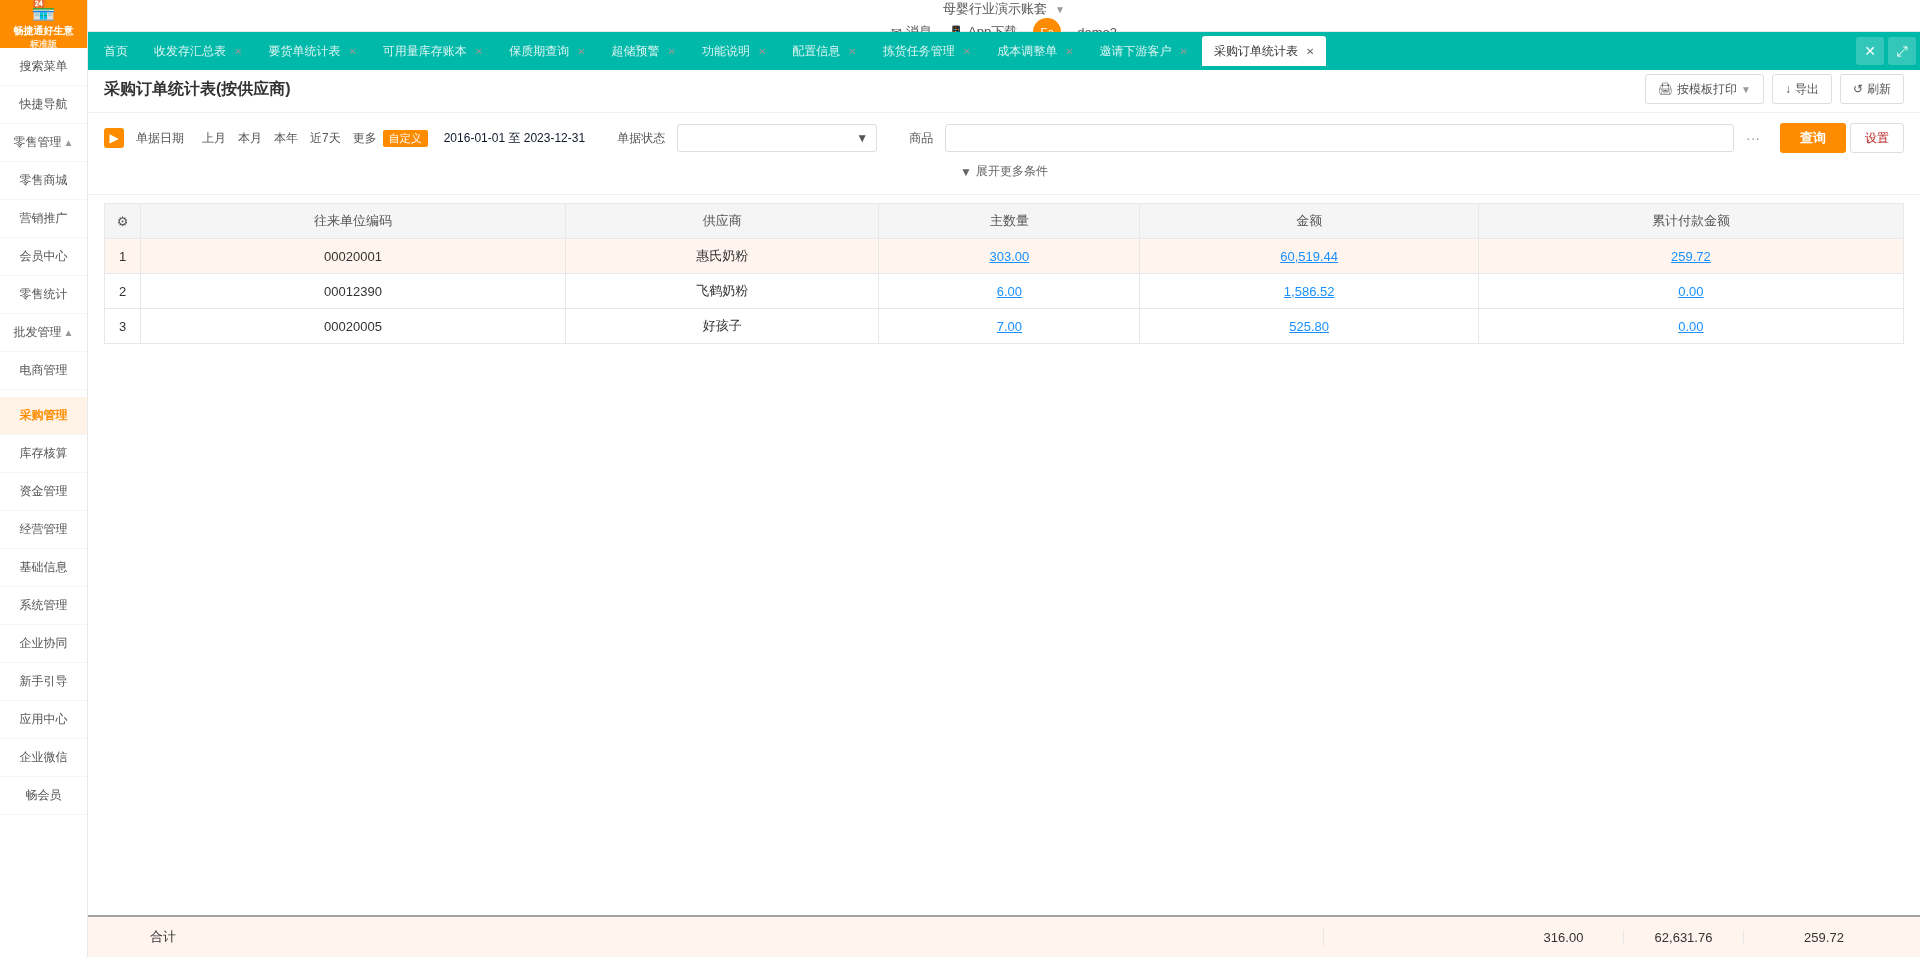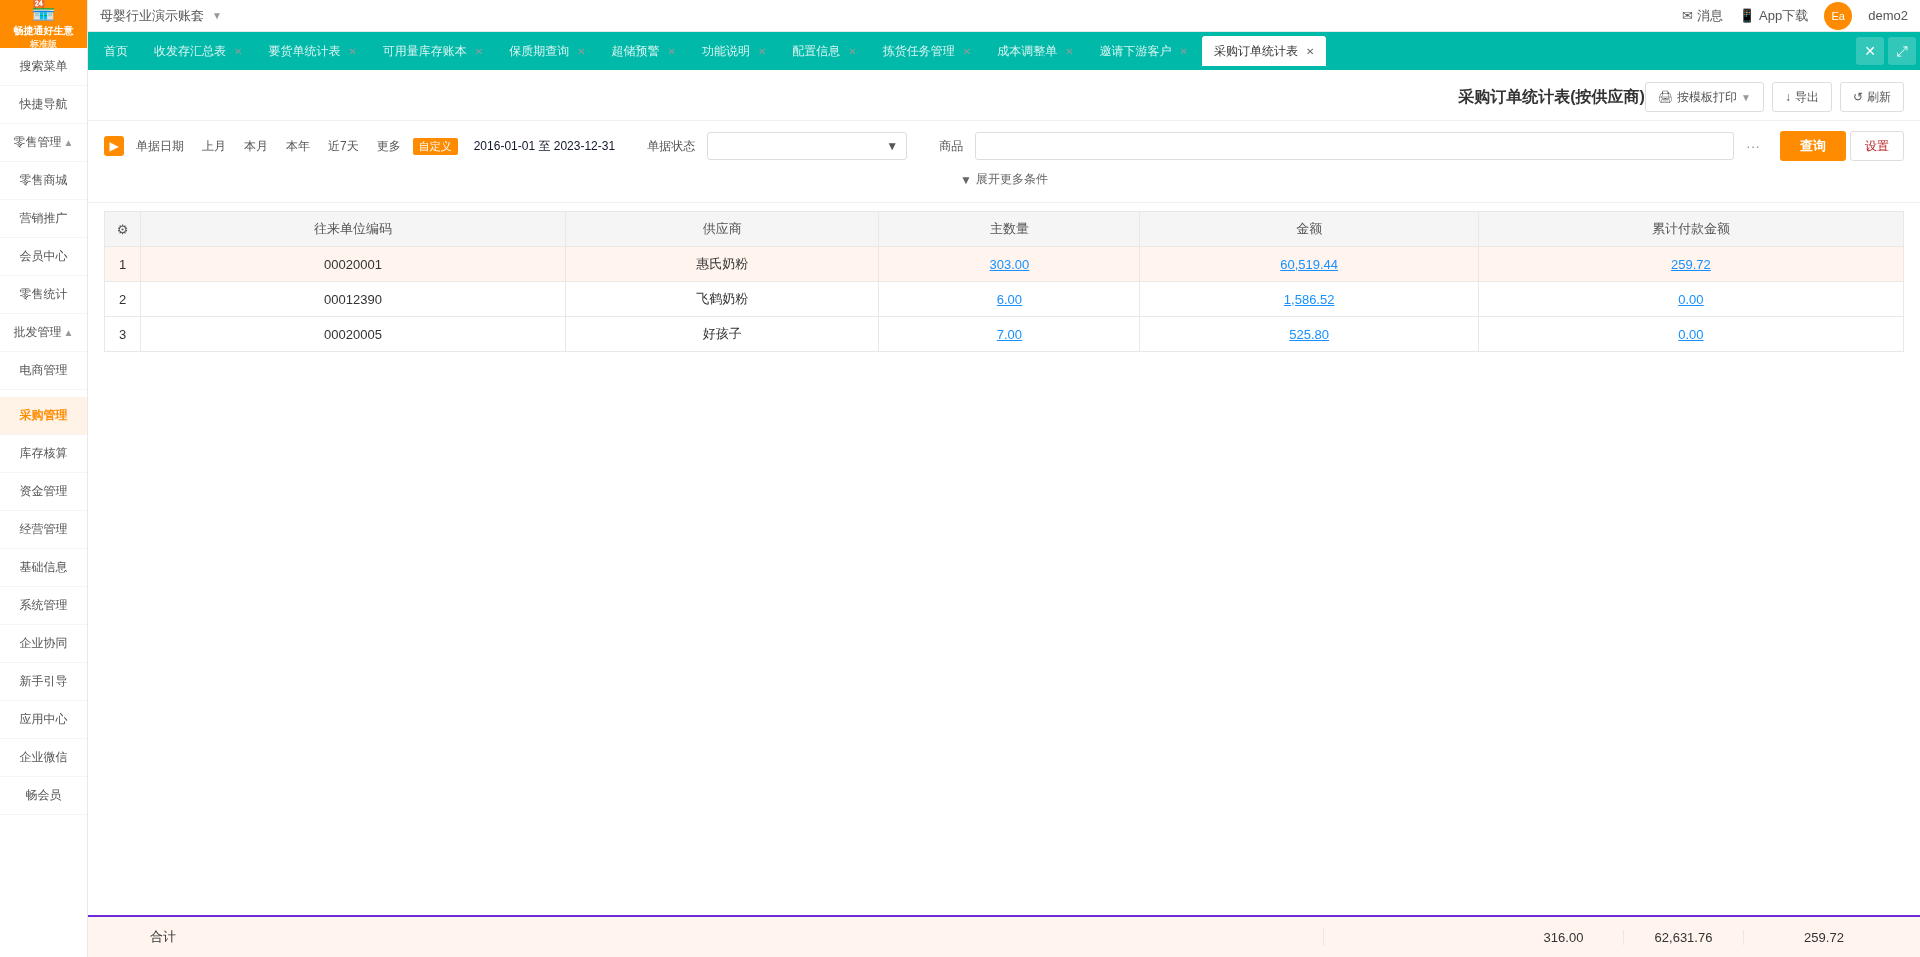--- a/index.html
+++ b/index.html
@@ -58,20 +58,21 @@
     
     .top-bar {
       height: 32px;
       background: #fff;
       border-bottom: 1px solid #e8e8e8;
       display: flex;
       align-items: center;
       padding: 0 12px;
       justify-content: space-between;
       flex-shrink: 0;
+      flex-direction: column;
     }
     .top-bar-left {
       display: flex;
       align-items: center;
       gap: 8px;
       color: #555;
       font-size: 13px;
     }
     .top-bar-right {
       display: flex;
@@ -143,25 +144,25 @@
     
     .content {
       flex: 1;
       background: #fff;
       overflow: hidden;
       display: flex;
       flex-direction: column;
     }
 
     .page-header {
-      padding: 12px 16px 8px;
+      padding: 4px 16px 8px;
       border-bottom: 1px solid #f0f0f0;
       display: flex;
       align-items: center;
-      justify-content: flex-end;
+      justify-content: space-between;
       flex-shrink: 0;
     }
     .page-title {
       font-size: 16px;
       font-weight: bold;
       color: #333;
     }
     .page-actions {
       display: flex;
       align-items: center;
@@ -221,21 +222,20 @@
     }
     .filter-label {
       color: #555;
       font-size: 12px;
       white-space: nowrap;
       flex-shrink: 0;
     }
     .filter-date-shortcuts {
       display: flex;
       align-items: center;
-      gap: 6px;
     }
     .date-shortcut {
       padding: 2px 6px;
       font-size: 12px;
       color: #555;
       cursor: pointer;
       border-radius: 2px;
     }
     .date-custom-badge {
       background: #ff8c00;
@@ -350,21 +350,21 @@
     tbody tr:nth-child(1) { background: #fff5ee; }
     .link-text {
       color: #1890ff;
       text-decoration: underline;
       cursor: pointer;
     }
     .th-settings { width: 36px; }
 
     
     .table-footer {
-      border-top: 2px solid #6d28d9;
+      border-top: 2px solid #a3a3a3;
       background: #fff5ee;
       padding: 0 16px;
       flex-shrink: 0;
     }
     .footer-row {
       display: flex;
       align-items: center;
       height: 40px;
       font-size: 13px;
       color: #333;

